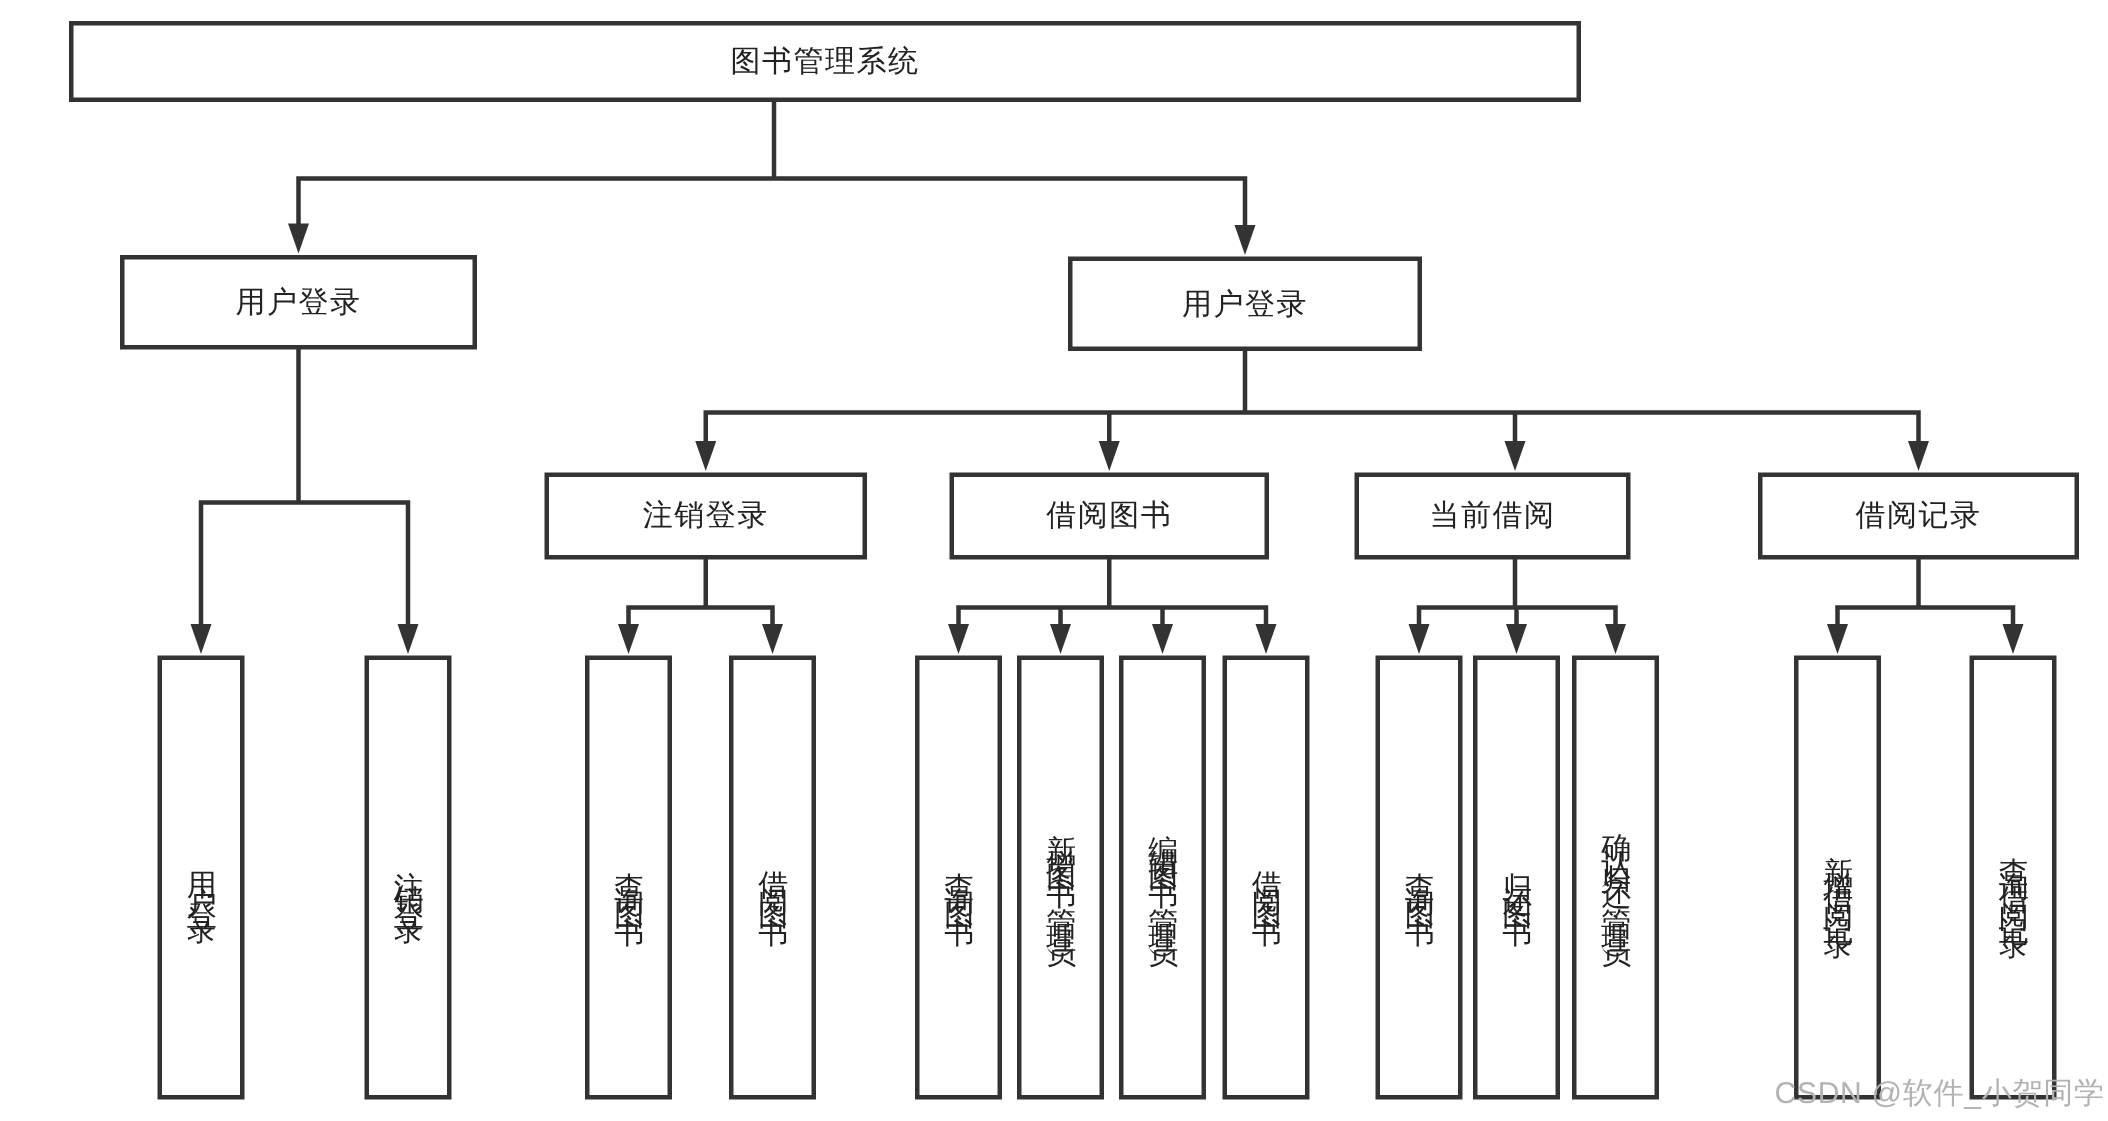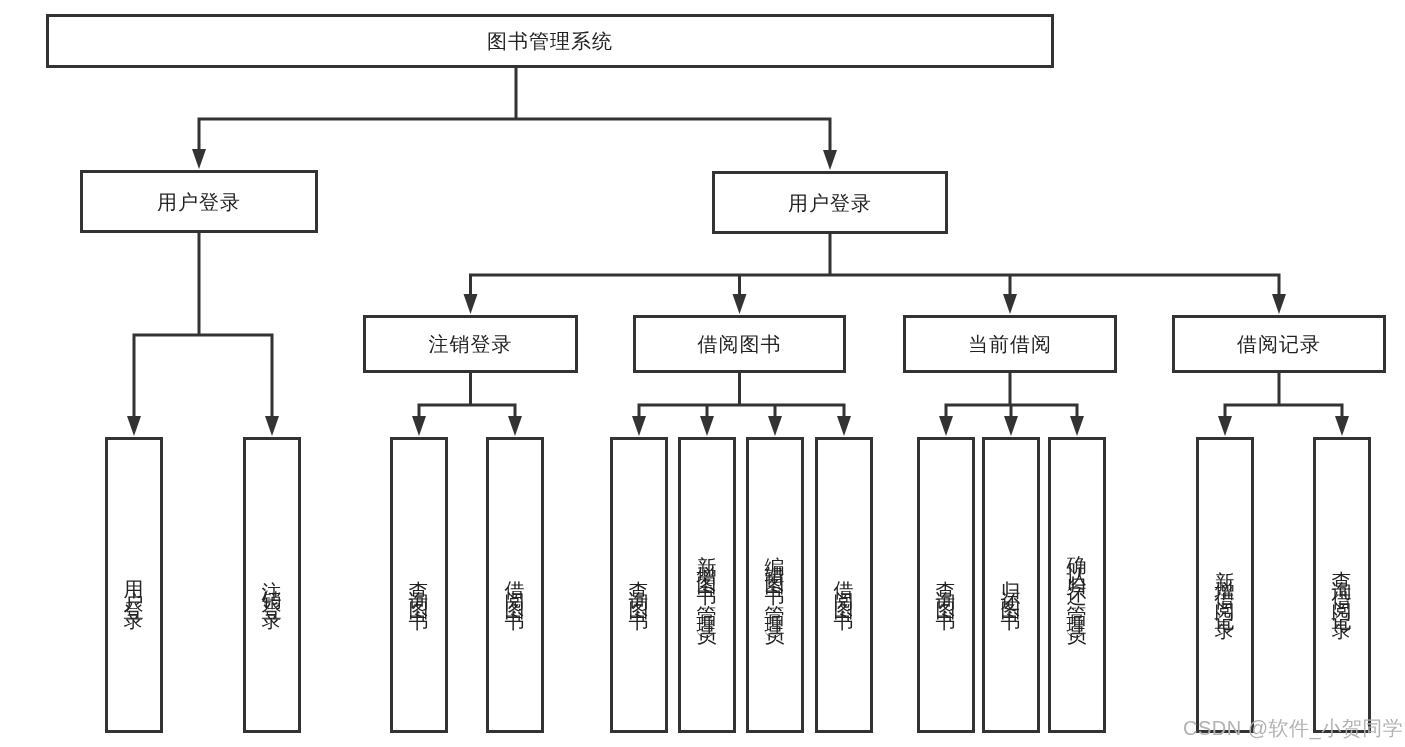--- a/index.html
+++ b/index.html
@@ -90,21 +90,21 @@
       </div>
       <div class="node" style="left: 712px; top: 171px; width: 236px; height: 63px;">
         <span>用户登录</span>
       </div>
       <div class="node" style="left: 363px; top: 315px; width: 215px; height: 58px;">
         <span>注销登录</span>
       </div>
       <div class="node" style="left: 633px; top: 315px; width: 213px; height: 58px;">
         <span>借阅图书</span>
       </div>
-      <div class="node" style="left: 903px; top: 315px; width: 214px; height: 58px; align-items: center;">
+      <div class="node" style="left: 903px; top: 315px; width: 184px; height: 58px; align-items: center;">
         <span>当前借阅</span>
       </div>
       <div class="node" style="left: 1172px; top: 315px; width: 214px; height: 58px; font-family: Liberation Serif, serif;">
         <span>借阅记录</span>
       </div>
       <div class="node vertical" style="left: 105px; top: 437px; width: 58px; height: 296px;">
         <span>用户登录</span>
       </div>
       <div class="node vertical" style="left: 243px; top: 437px; width: 58px; height: 296px;">
         <span>注销登录</span>

